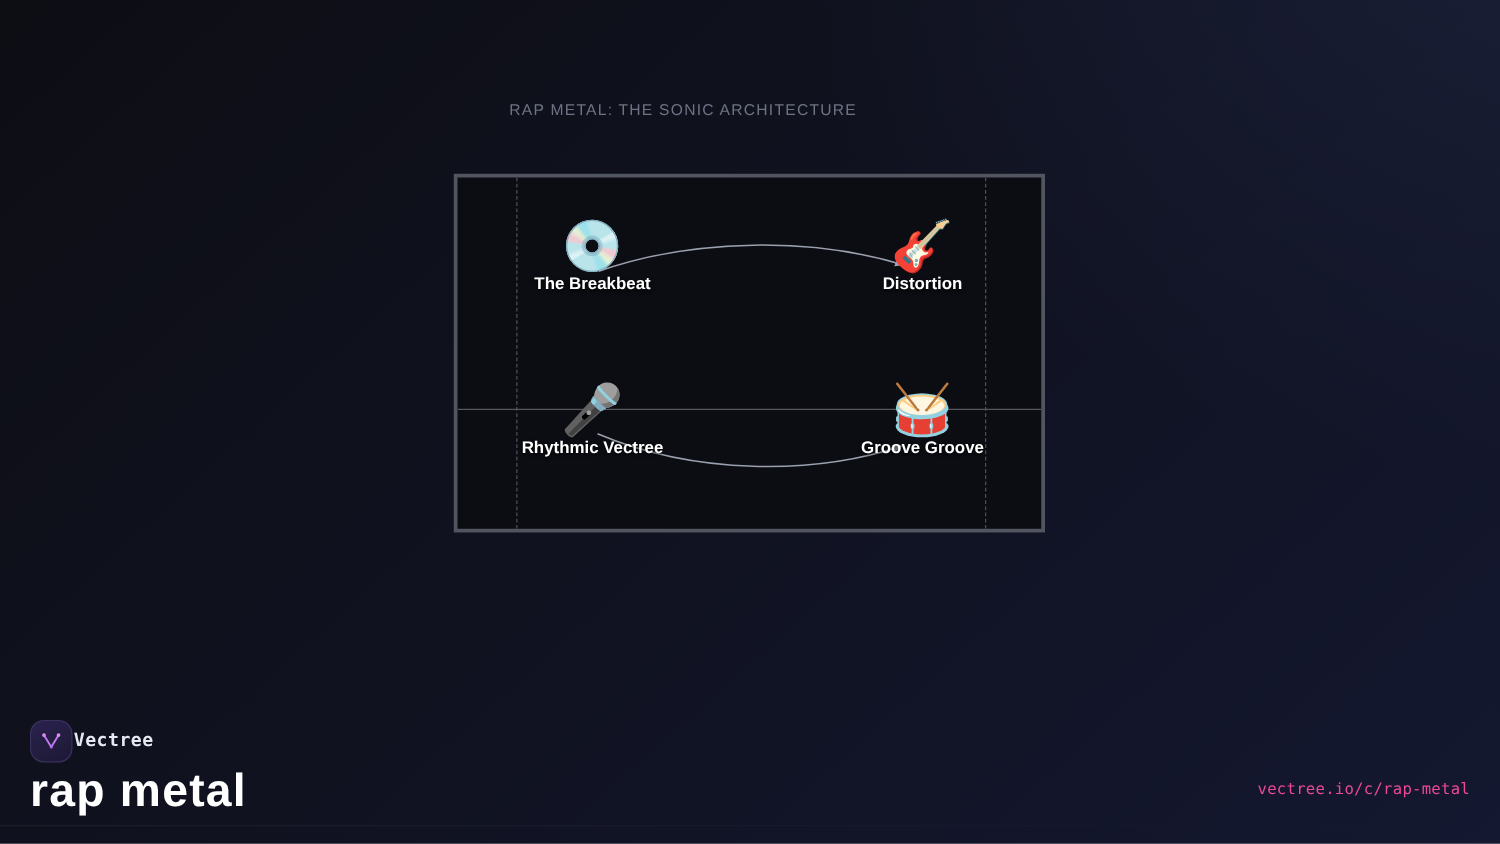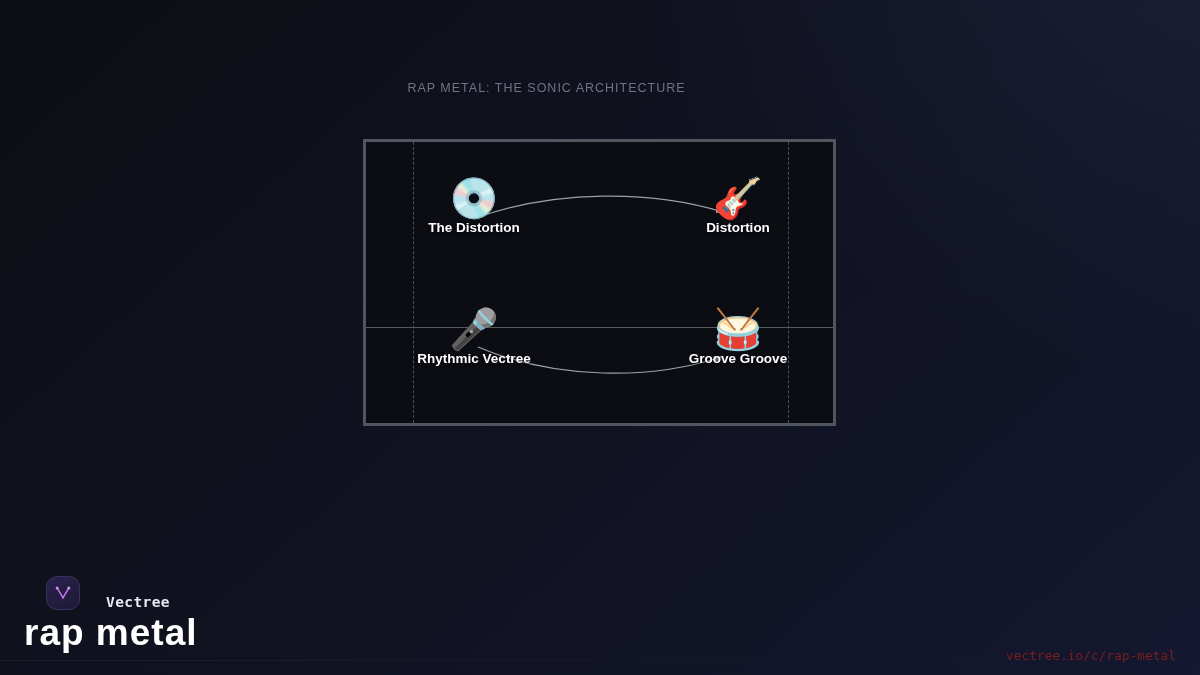--- a/index.html
+++ b/index.html
@@ -65,43 +65,43 @@
     text-shadow:0 1px 3px rgba(0,0,0,0.9);
   }
 
   
   .footer-divider{
     position:absolute; left:0; right:0; top:660px; height:1px;
     background:linear-gradient(90deg, rgba(255,255,255,0.05), rgba(255,255,255,0.015) 60%, rgba(255,255,255,0));
   }
   .brand{
     position:absolute; left:24px; top:576px;
-    display:flex; align-items:flex-end; gap:26px;margin-left:22px;
+    display:flex; align-items:center; gap:1px;
   }
   .brand-logo{
     width:34px; height:34px; border-radius:11px;
     background:linear-gradient(150deg,#2b2250 0%,#231d3f 55%,#1d1836 100%);
     border:1px solid #3a3160;
     display:flex; align-items:center; justify-content:center;
   }
   .brand-name{
     font-family:"DejaVu Sans Mono", monospace;
     font-size:14.5px; font-weight:bold; color:#e6e9f2;
     letter-spacing:0.4px;
   }
   .topic{
     position:absolute; left:24px; top:611px;
     font-family:Liberation Sans, sans-serif;
     font-size:37px; font-weight:bold; color:#ffffff;
     letter-spacing:1.0px; line-height:44px;
   }
   .site-url{
-    position:absolute; right:24px; top:648px;
+    position:absolute; right:24px; top:623px;
     font-family:"DejaVu Sans Mono", monospace;
-    font-size:12.5px; color:#7f1d1d; letter-spacing:0.2px;
+    font-size:12.5px; color:#ec4899; letter-spacing:0.2px;
   }
 </style>
 </head>
 <body>
 
 <div class="chart-title">RAP METAL: THE SONIC ARCHITECTURE</div>
 
 <div class="plot-frame">
   <div class="plot-inner">
 
@@ -114,21 +114,21 @@
         <marker id="ah" markerWidth="9" markerHeight="9" refX="7" refY="3.2" orient="auto" markerUnits="userSpaceOnUse">
           <path d="M0,0 L8,3.2 L0,6.4 Z" fill="#9aa0ad"></path>
         </marker>
       </defs>
       <path d="M 113 75 C 190 48, 285 48, 357 70" fill="none" stroke="#9aa0ad" stroke-width="1.2" marker-end="url(#ah)"></path>
       <path d="M 112 205 C 190 238, 285 238, 355 215" fill="none" stroke="#9aa0ad" stroke-width="1.2" marker-end="url(#ah)"></path>
     </svg>
 
     <div class="node" style="left:108px; top:63px;">
       <span class="node-icon">💿</span>
-      <span class="node-label">The Distortion</span>
+      <span class="node-label">The Breakbeat</span>
     </div>
 
     <div class="node" style="left:372px; top:63px;">
       <span class="node-icon">🎸</span>
       <span class="node-label">Distortion</span>
     </div>
 
     <div class="node" style="left:108px; top:194px;">
       <span class="node-icon">🎤</span>
       <span class="node-label">Rhythmic Vectree</span>

